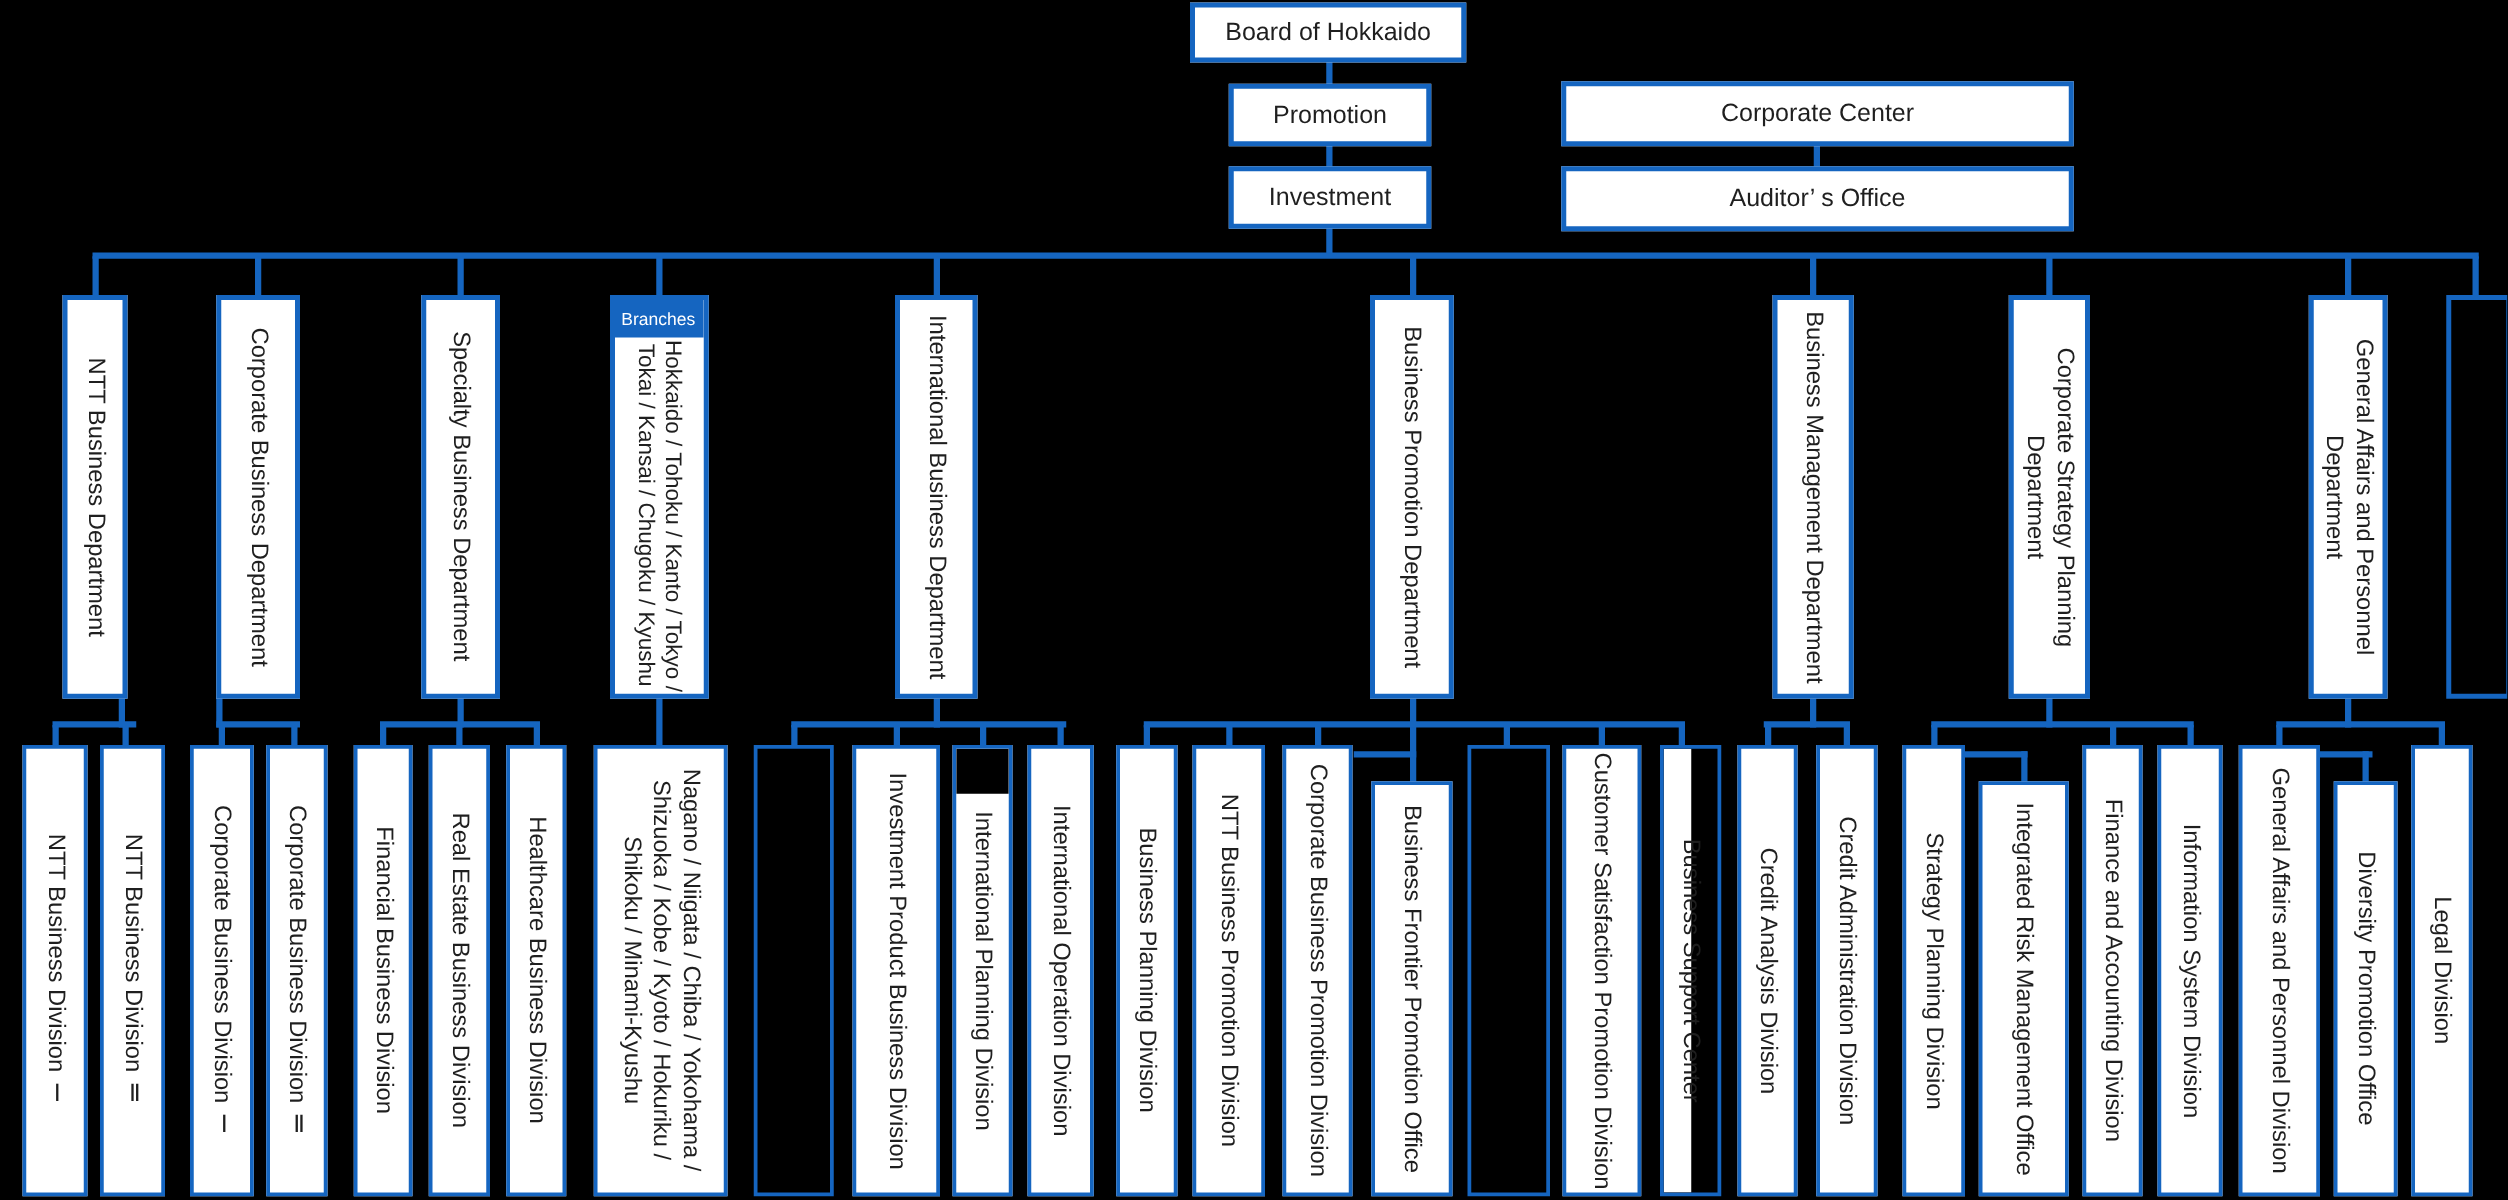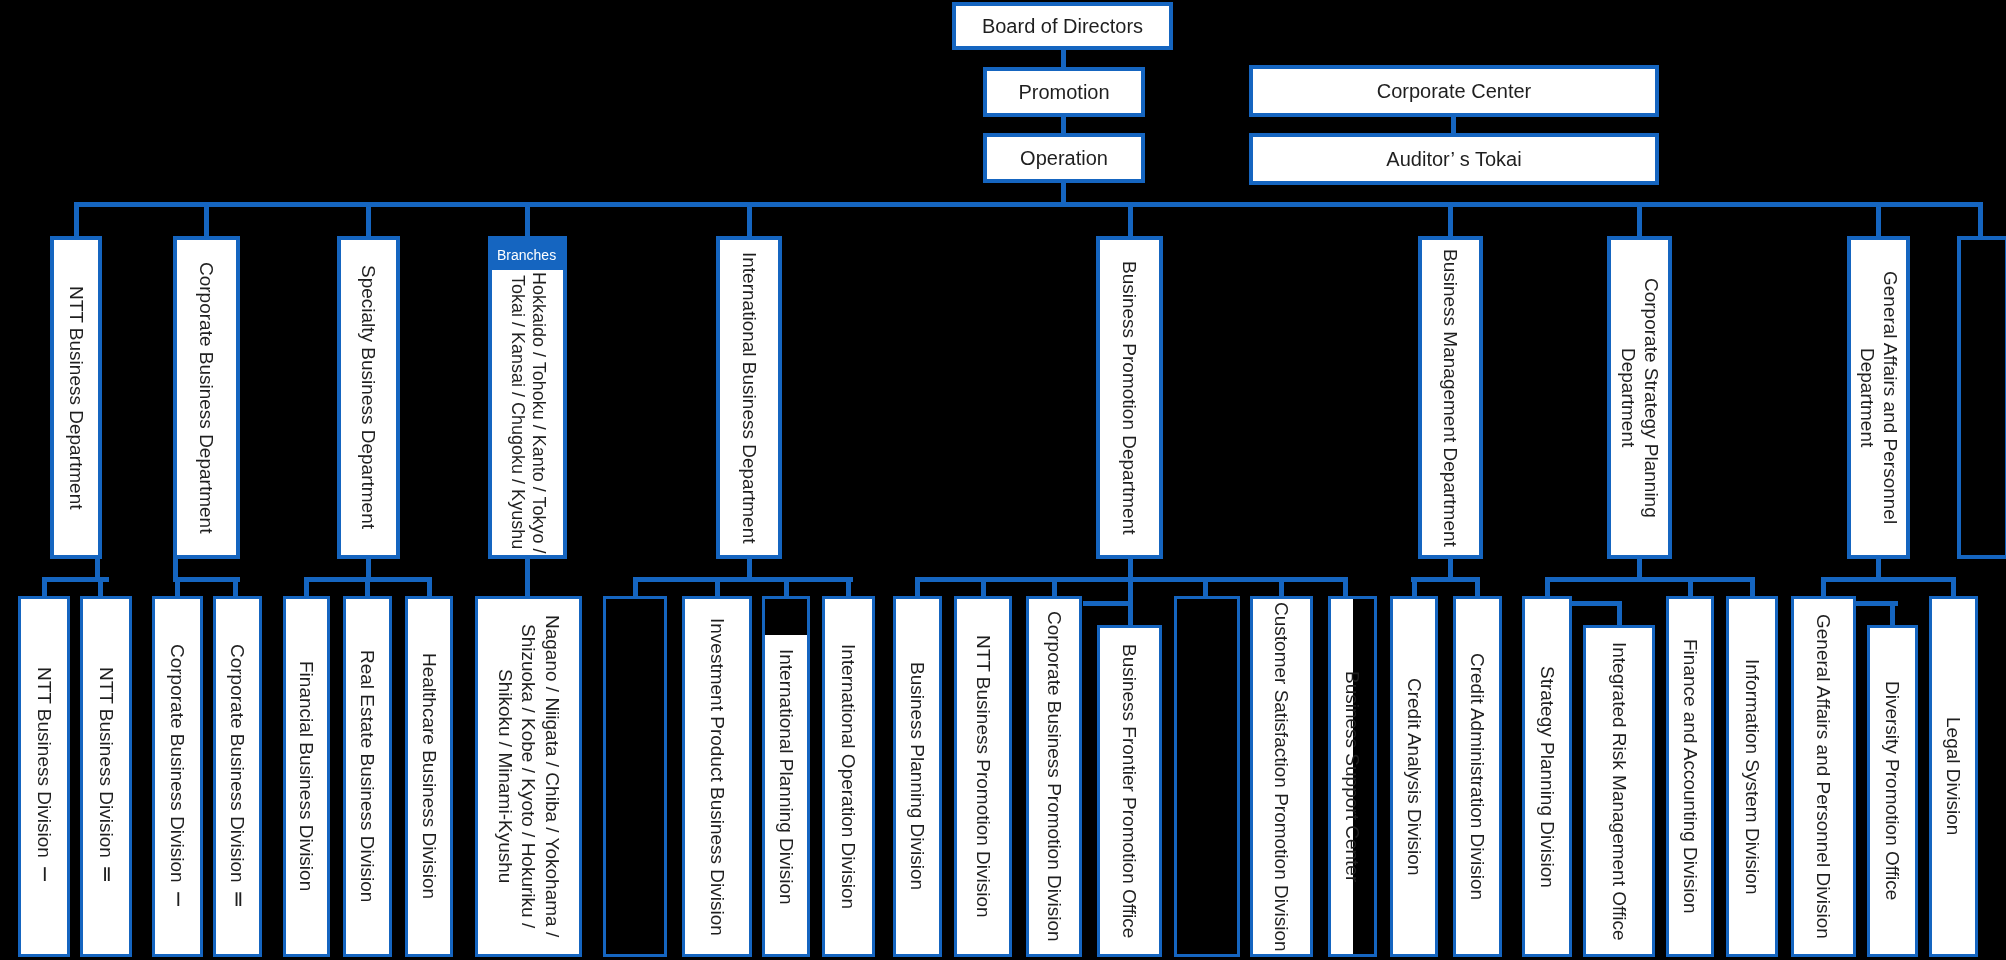--- a/index.html
+++ b/index.html
@@ -96,33 +96,33 @@
   <i class="l" style="left:1821px;top:580px;width:5px;height:18px"></i>
   <i class="l" style="left:1951px;top:580px;width:5px;height:18px"></i>
 
   <i class="l" style="left:1083px;top:601px;width:50px;height:5px"></i>
   <i class="l" style="left:1572px;top:601px;width:50px;height:5px"></i>
   <i class="l" style="left:1617px;top:601px;width:5px;height:26px"></i>
   <i class="l" style="left:1856px;top:601px;width:42px;height:5px"></i>
   <i class="l" style="left:1890px;top:601px;width:5px;height:26px"></i>
 
   <div class="box h" style="left:952px;top:2px;width:221px;height:48px">
-      <span>Board of Directors</span>
+      <span>Board of Hokkaido</span>
     </div>
   <div class="box h" style="left:983px;top:67px;width:162px;height:50px">
       <span>Promotion</span>
     </div>
   <div class="box h" style="left:983px;top:133px;width:162px;height:50px">
-      <span>Operation</span>
+      <span>Investment</span>
     </div>
   <div class="box h" style="left:1249px;top:65px;width:410px;height:52px">
       <span>Corporate Center</span>
     </div>
   <div class="box h" style="left:1249px;top:133px;width:410px;height:52px">
-      <span>Auditor’ s Tokai</span>
+      <span>Auditor’ s Office</span>
     </div>
 
   <div class="box v" style="left:50px;top:236px;width:52px;height:323px">
       <span>NTT Business Department</span>
     </div>
   <div class="box v" style="left:173px;top:236px;width:67px;height:323px">
       <span>Corporate Business Department</span>
     </div>
   <div class="box v" style="left:337px;top:236px;width:63px;height:323px">
       <span>Specialty Business Department</span>

